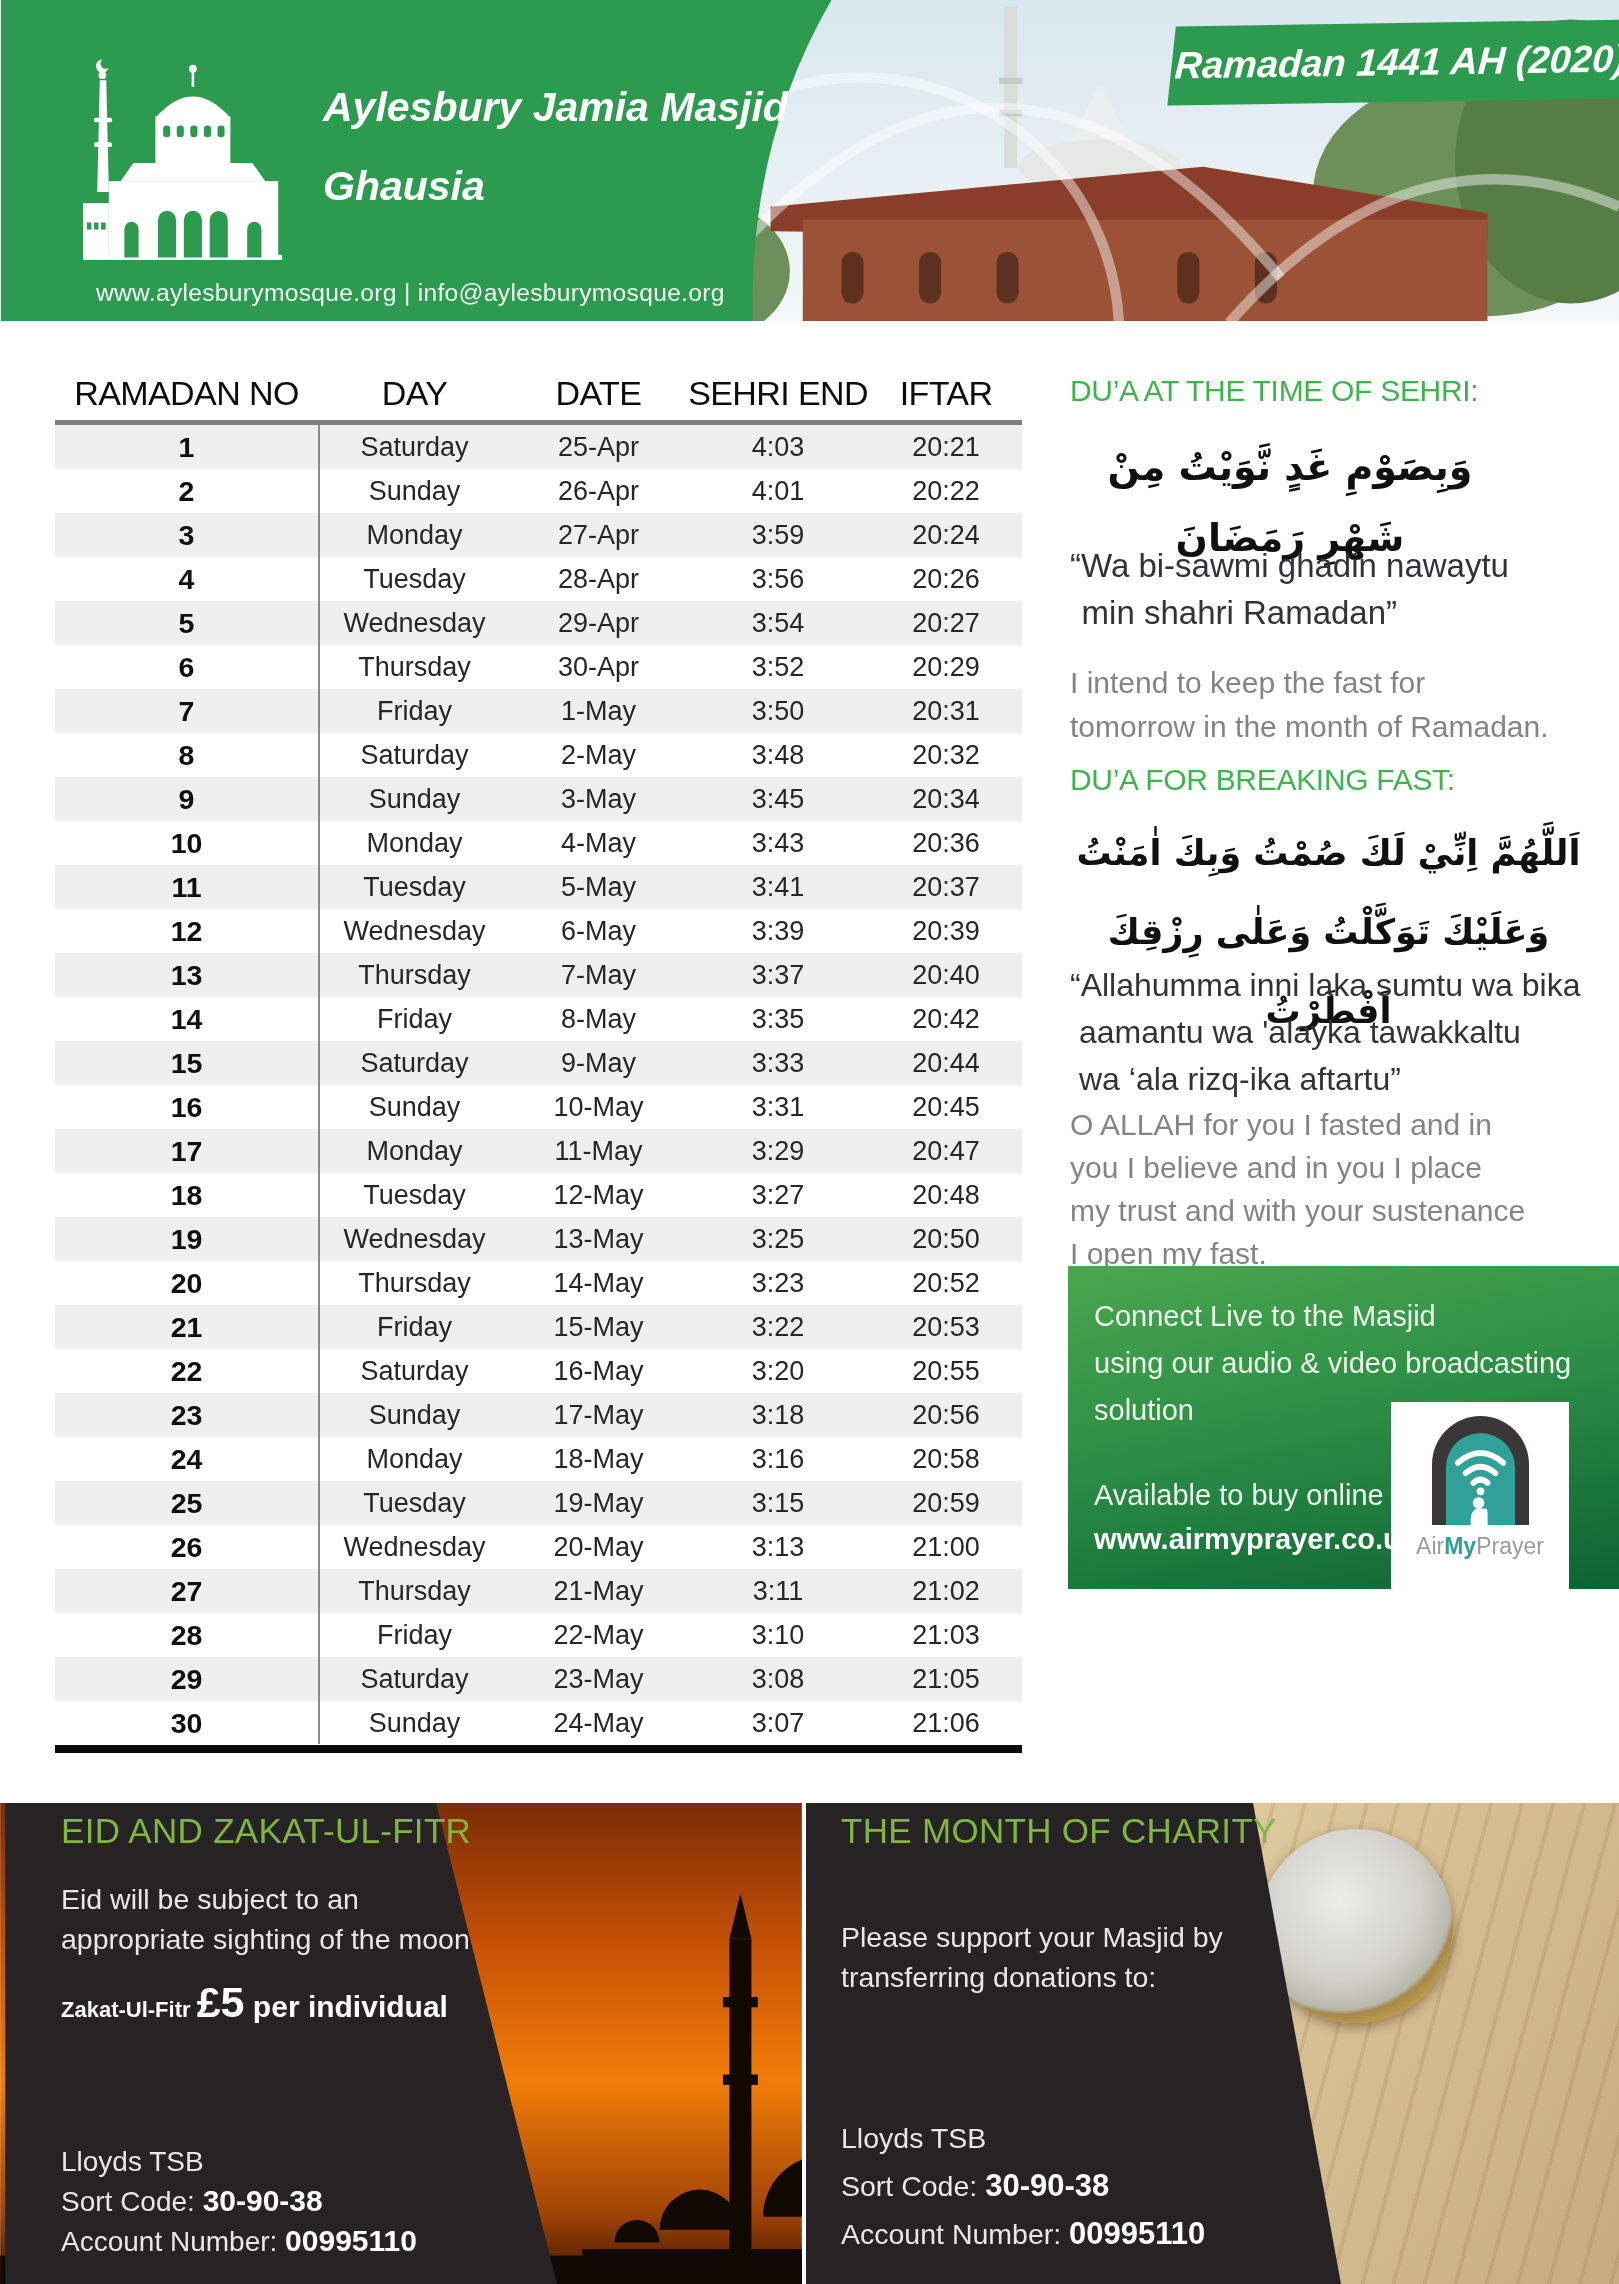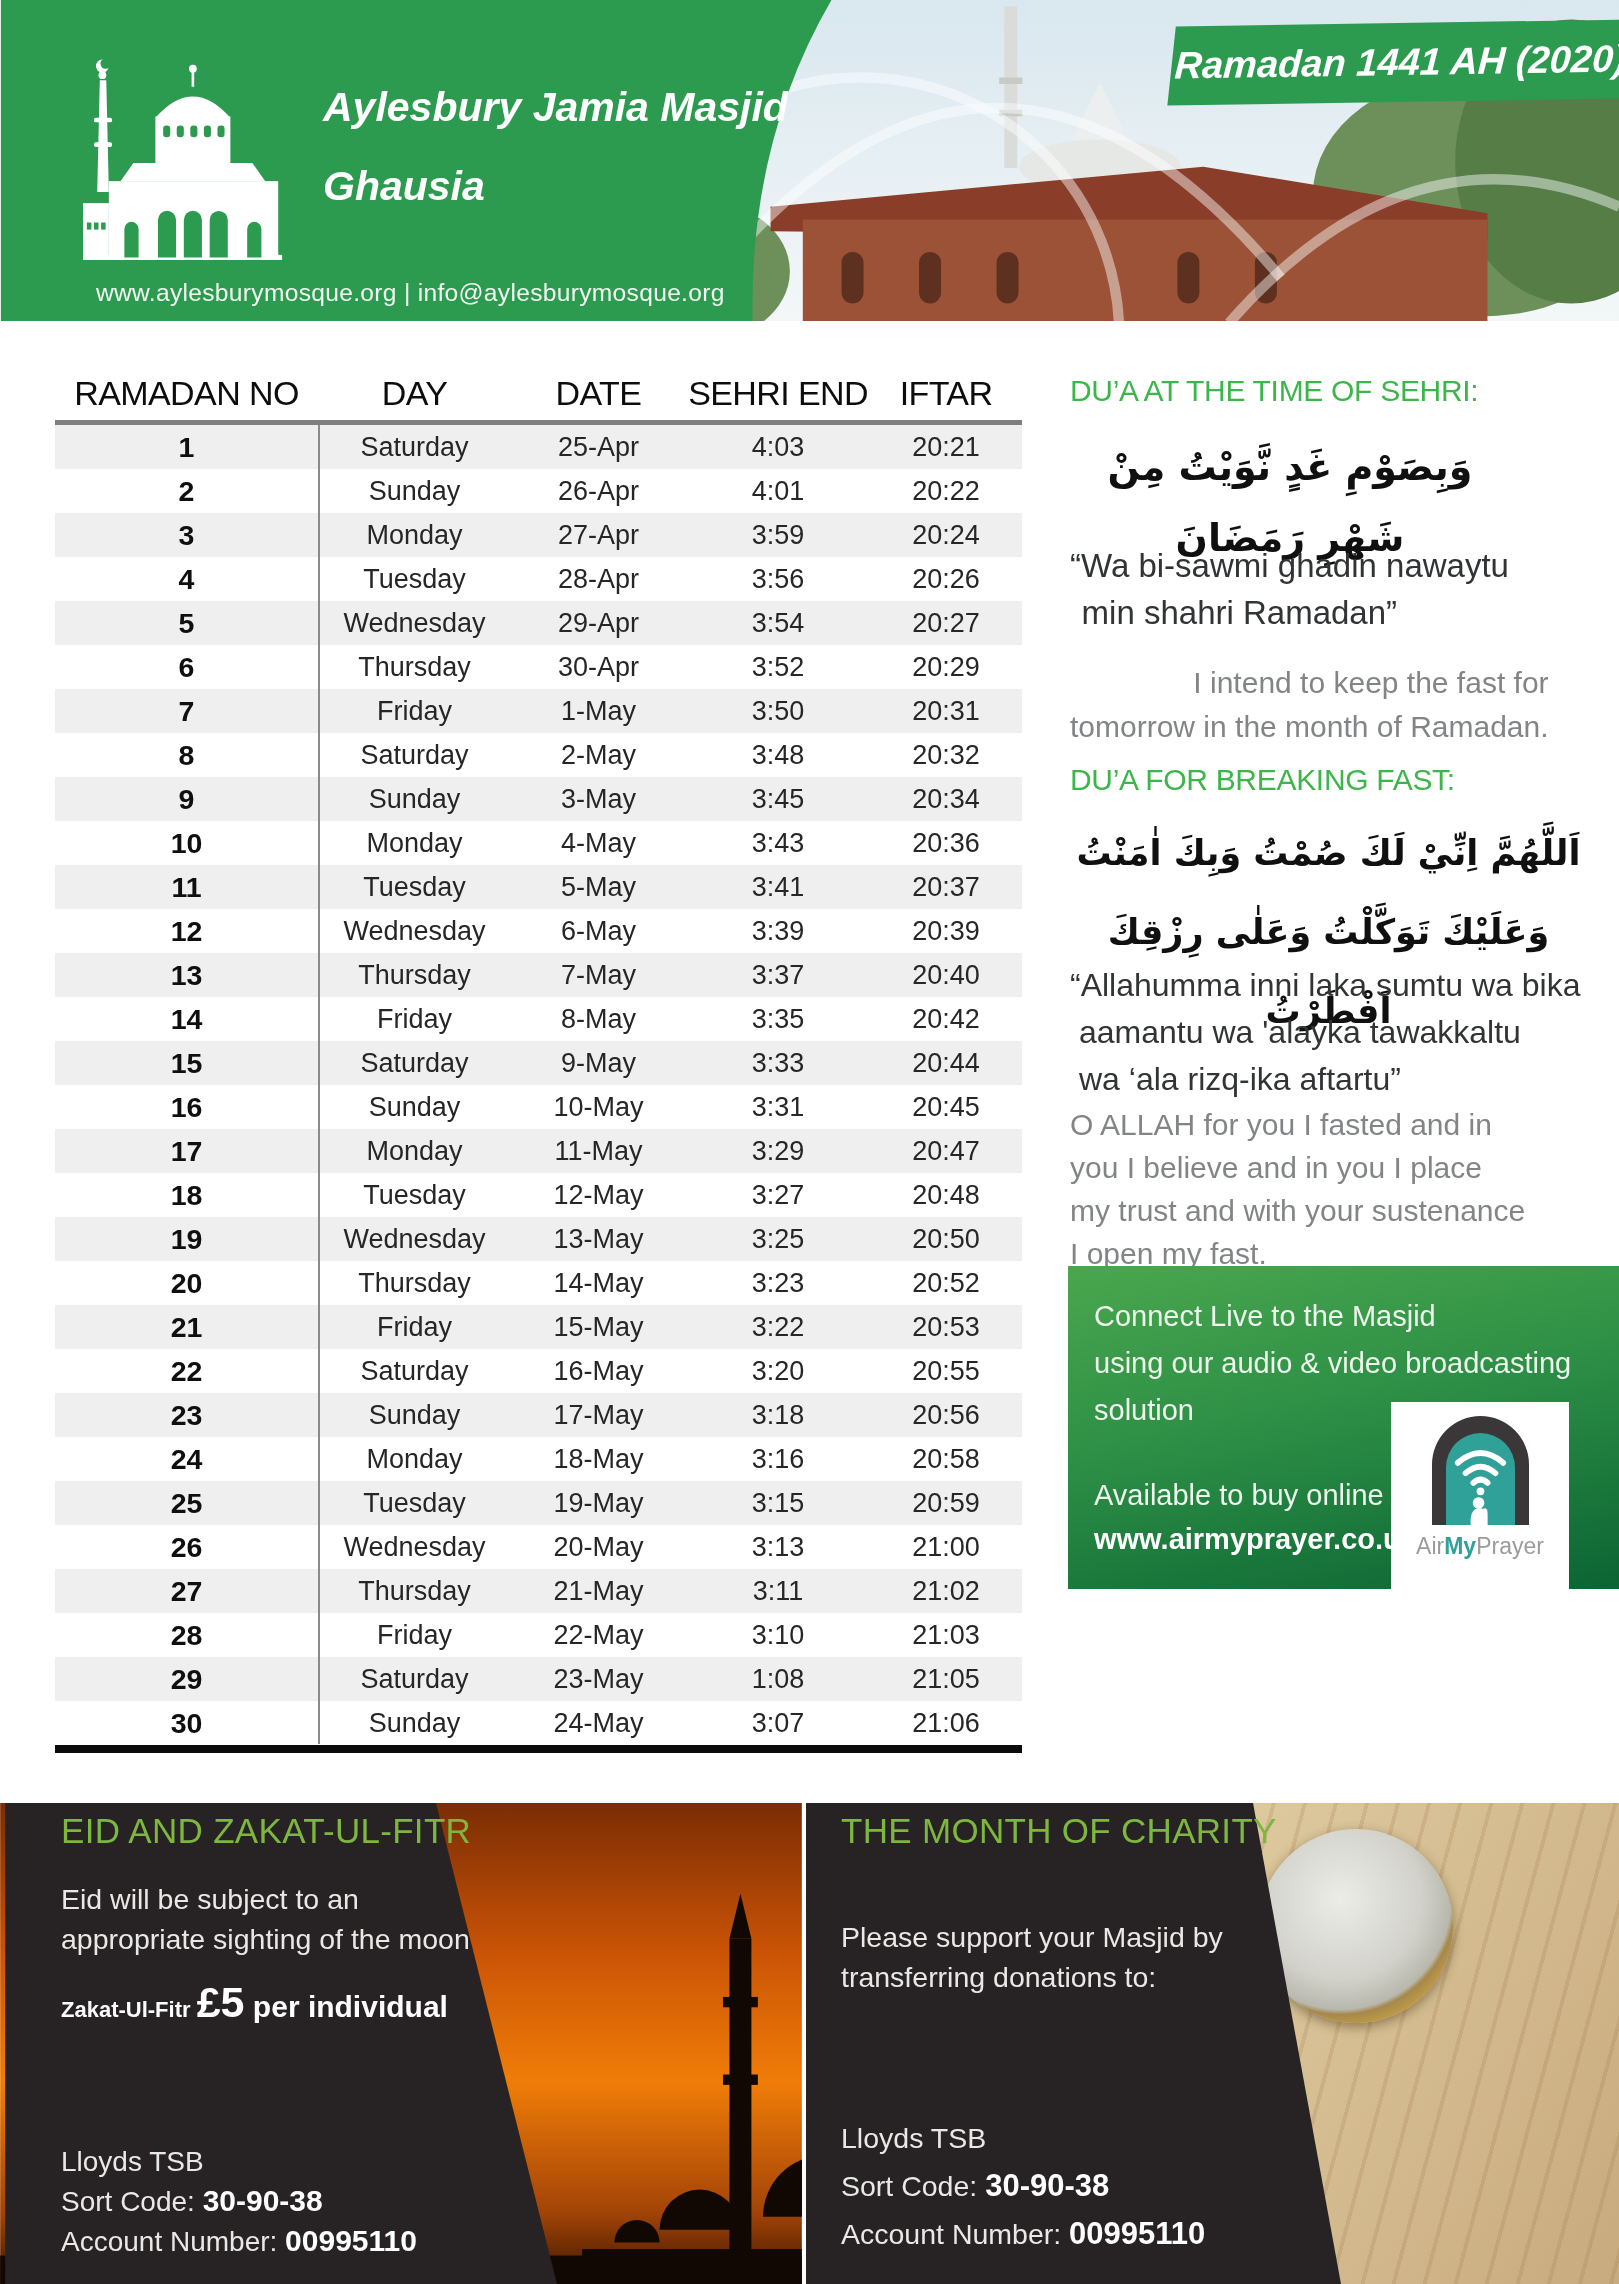--- a/index.html
+++ b/index.html
@@ -32,21 +32,21 @@
   .trow .c0{font-size:28.5px;font-weight:bold;color:#0f0f0f;}
   .vdivider{position:absolute;left:263px;top:58px;width:1.9px;height:1319px;background:#8a8a8a;}
   .bottombar{height:7.8px;background:#0b0b0b;}
 
   
   .green-h{position:absolute;left:1070px;font-size:30px;color:#3cb54a;letter-spacing:-0.3px;}
   .arabic{position:absolute;font-family:"DejaVu Sans", sans-serif;font-weight:bold;color:#101010;
           direction:rtl;text-align:center;}
   .translit{position:absolute;left:1070px;font-size:33px;color:#313335;font-weight:400;}
   .transl{position:absolute;left:1070px;font-size:30px;color:#828486;font-weight:300;}
-  .lh72 div{line-height:47px;} .lh67 div{line-height:43px;} .lh68 div{line-height:44px;text-align:right;}
+  .lh72 div{line-height:47px;} .lh67 div{line-height:43px;} .lh68 div{line-height:44px;}
 
   
   .greenbox{position:absolute;left:1068px;top:1266px;width:516px;height:323px;
             background:linear-gradient(168deg,#4aa74e 0%,#2d8f46 45%,#0b6433 100%);padding-left:36px;}
   .gb-line{position:absolute;left:26px;font-size:29px;color:#eef6ee;font-weight:300;}
   .gb-url{font-weight:bold;color:#fff;}
   .logobox{position:absolute;left:323px;top:136px;width:178px;height:188px;background:#fff;
            display:flex;flex-direction:column;align-items:center;}
   .arch-outer{width:97px;height:109px;background:#3b3738;border-radius:50px 50px 0 0;margin-top:14.2px;position:relative;}
   .arch-inner{position:absolute;left:14.2px;top:17px;width:69px;height:92px;background:#2fa198;border-radius:36px 36px 0 0;overflow:hidden;}
@@ -360,21 +360,21 @@
           <div class="tcell c0">28</div>
           <div class="tcell c1">Friday</div>
           <div class="tcell c2">22-May</div>
           <div class="tcell c3">3:10</div>
           <div class="tcell c4">21:03</div>
         </div>
         <div class="trow odd">
           <div class="tcell c0">29</div>
           <div class="tcell c1">Saturday</div>
           <div class="tcell c2">23-May</div>
-          <div class="tcell c3">1:08</div>
+          <div class="tcell c3">3:08</div>
           <div class="tcell c4">21:05</div>
         </div>
         <div class="trow">
           <div class="tcell c0">30</div>
           <div class="tcell c1">Sunday</div>
           <div class="tcell c2">24-May</div>
           <div class="tcell c3">3:07</div>
           <div class="tcell c4">21:06</div>
         </div>
       </div>

